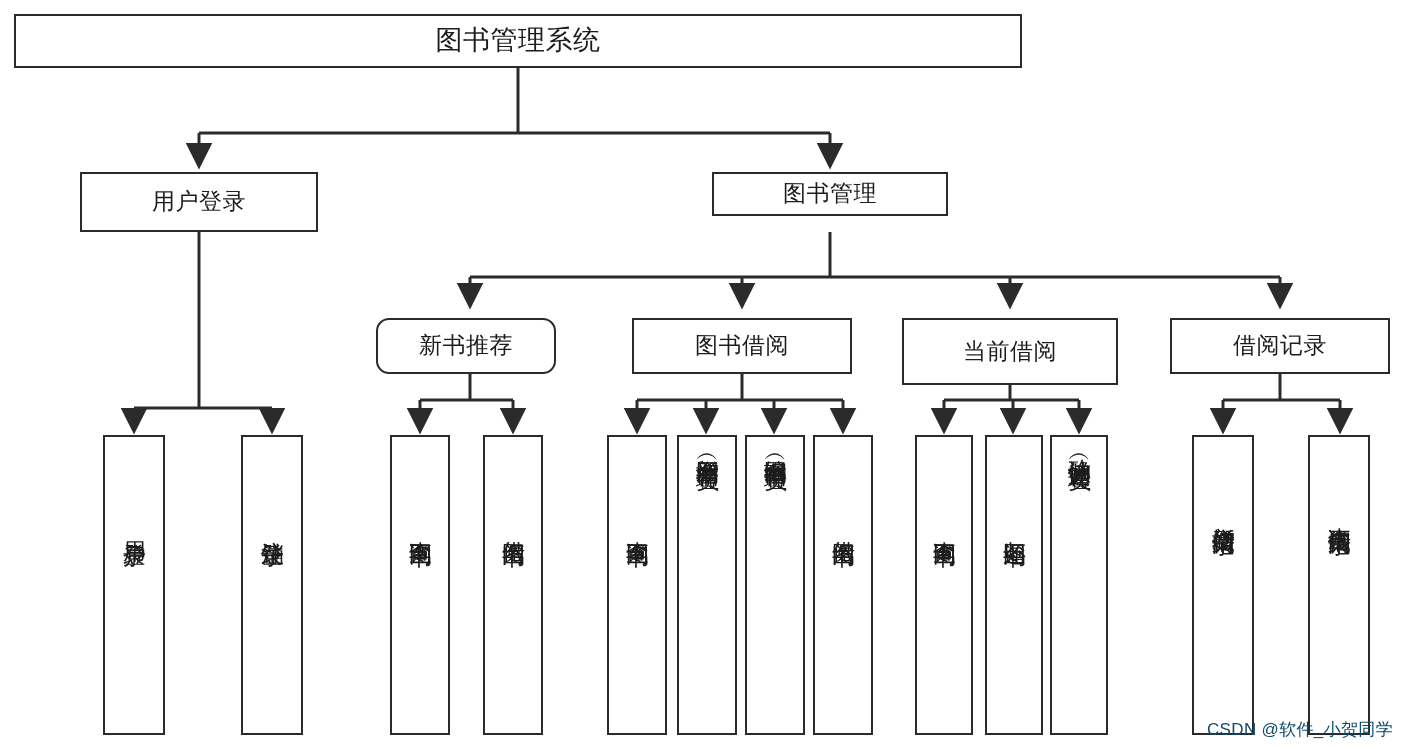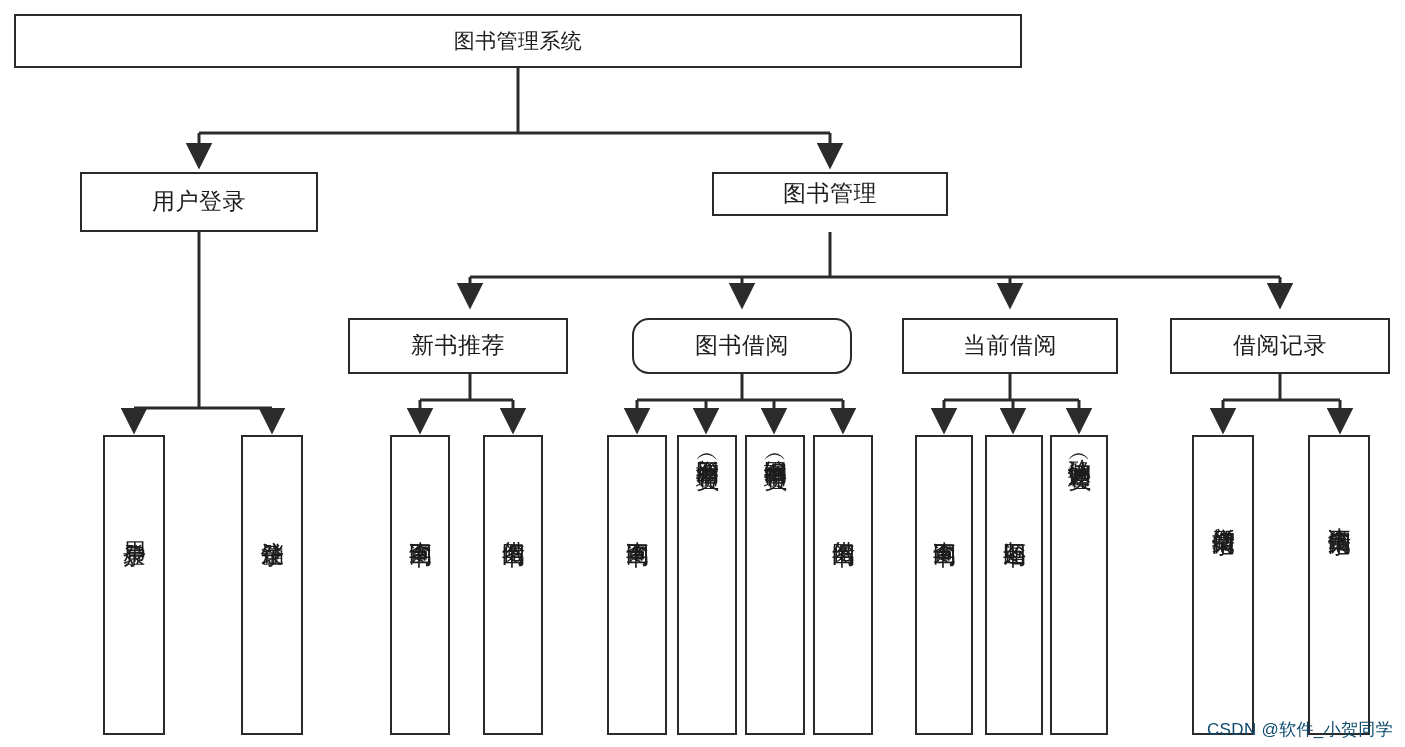--- a/index.html
+++ b/index.html
@@ -37,21 +37,21 @@
     text-align:center;
     color:#1c1c1c;
     letter-spacing:0.02em;
     white-space:pre;
   }
   
   .node.h .label{
     font-size:23px;
     line-height:1.1;
   }
-  .node.root .label{ font-size:21px; }
+  .node.root .label{ font-size:27px; }
   
   .node.v{
     align-items:flex-start;
     justify-content:center;
     padding-top:6px;
   }
   .node.v .label{
     writing-mode:vertical-rl;
     text-orientation:upright;
     font-size:23px;
@@ -135,29 +135,29 @@
   </div>
 
   <div class="node h" style="left:80px; top:172px; width:238px; height:60px;">
     <span class="label">用户登录</span>
   </div>
 
   <div class="node h" style="left:712px; top:172px; width:236px; height:44px;">
     <span class="label">图书管理</span>
   </div>
 
-  <div class="node h" style="left:348px; top:318px; width:220px; height:56px;">
+  <div class="node h" style="left:376px; top:318px; width:180px; height:56px;border-radius:13px;">
     <span class="label">新书推荐</span>
   </div>
 
-  <div class="node h" style="left:632px; top:318px; width:220px; height:56px;border-radius:17px;">
+  <div class="node h" style="left:632px; top:318px; width:220px; height:56px;">
     <span class="label">图书借阅</span>
   </div>
 
-  <div class="node h" style="left:902px; top:318px; width:216px; height:56px;">
+  <div class="node h" style="left:902px; top:318px; width:216px; height:67px;">
     <span class="label">当前借阅</span>
   </div>
 
   <div class="node h" style="left:1170px; top:318px; width:220px; height:56px;">
     <span class="label">借阅记录</span>
   </div>
 
   <div class="node v short-text" style="left:103px; top:435px; width:62px; height:300px;">
     <span class="label">用户登录</span>
   </div>

